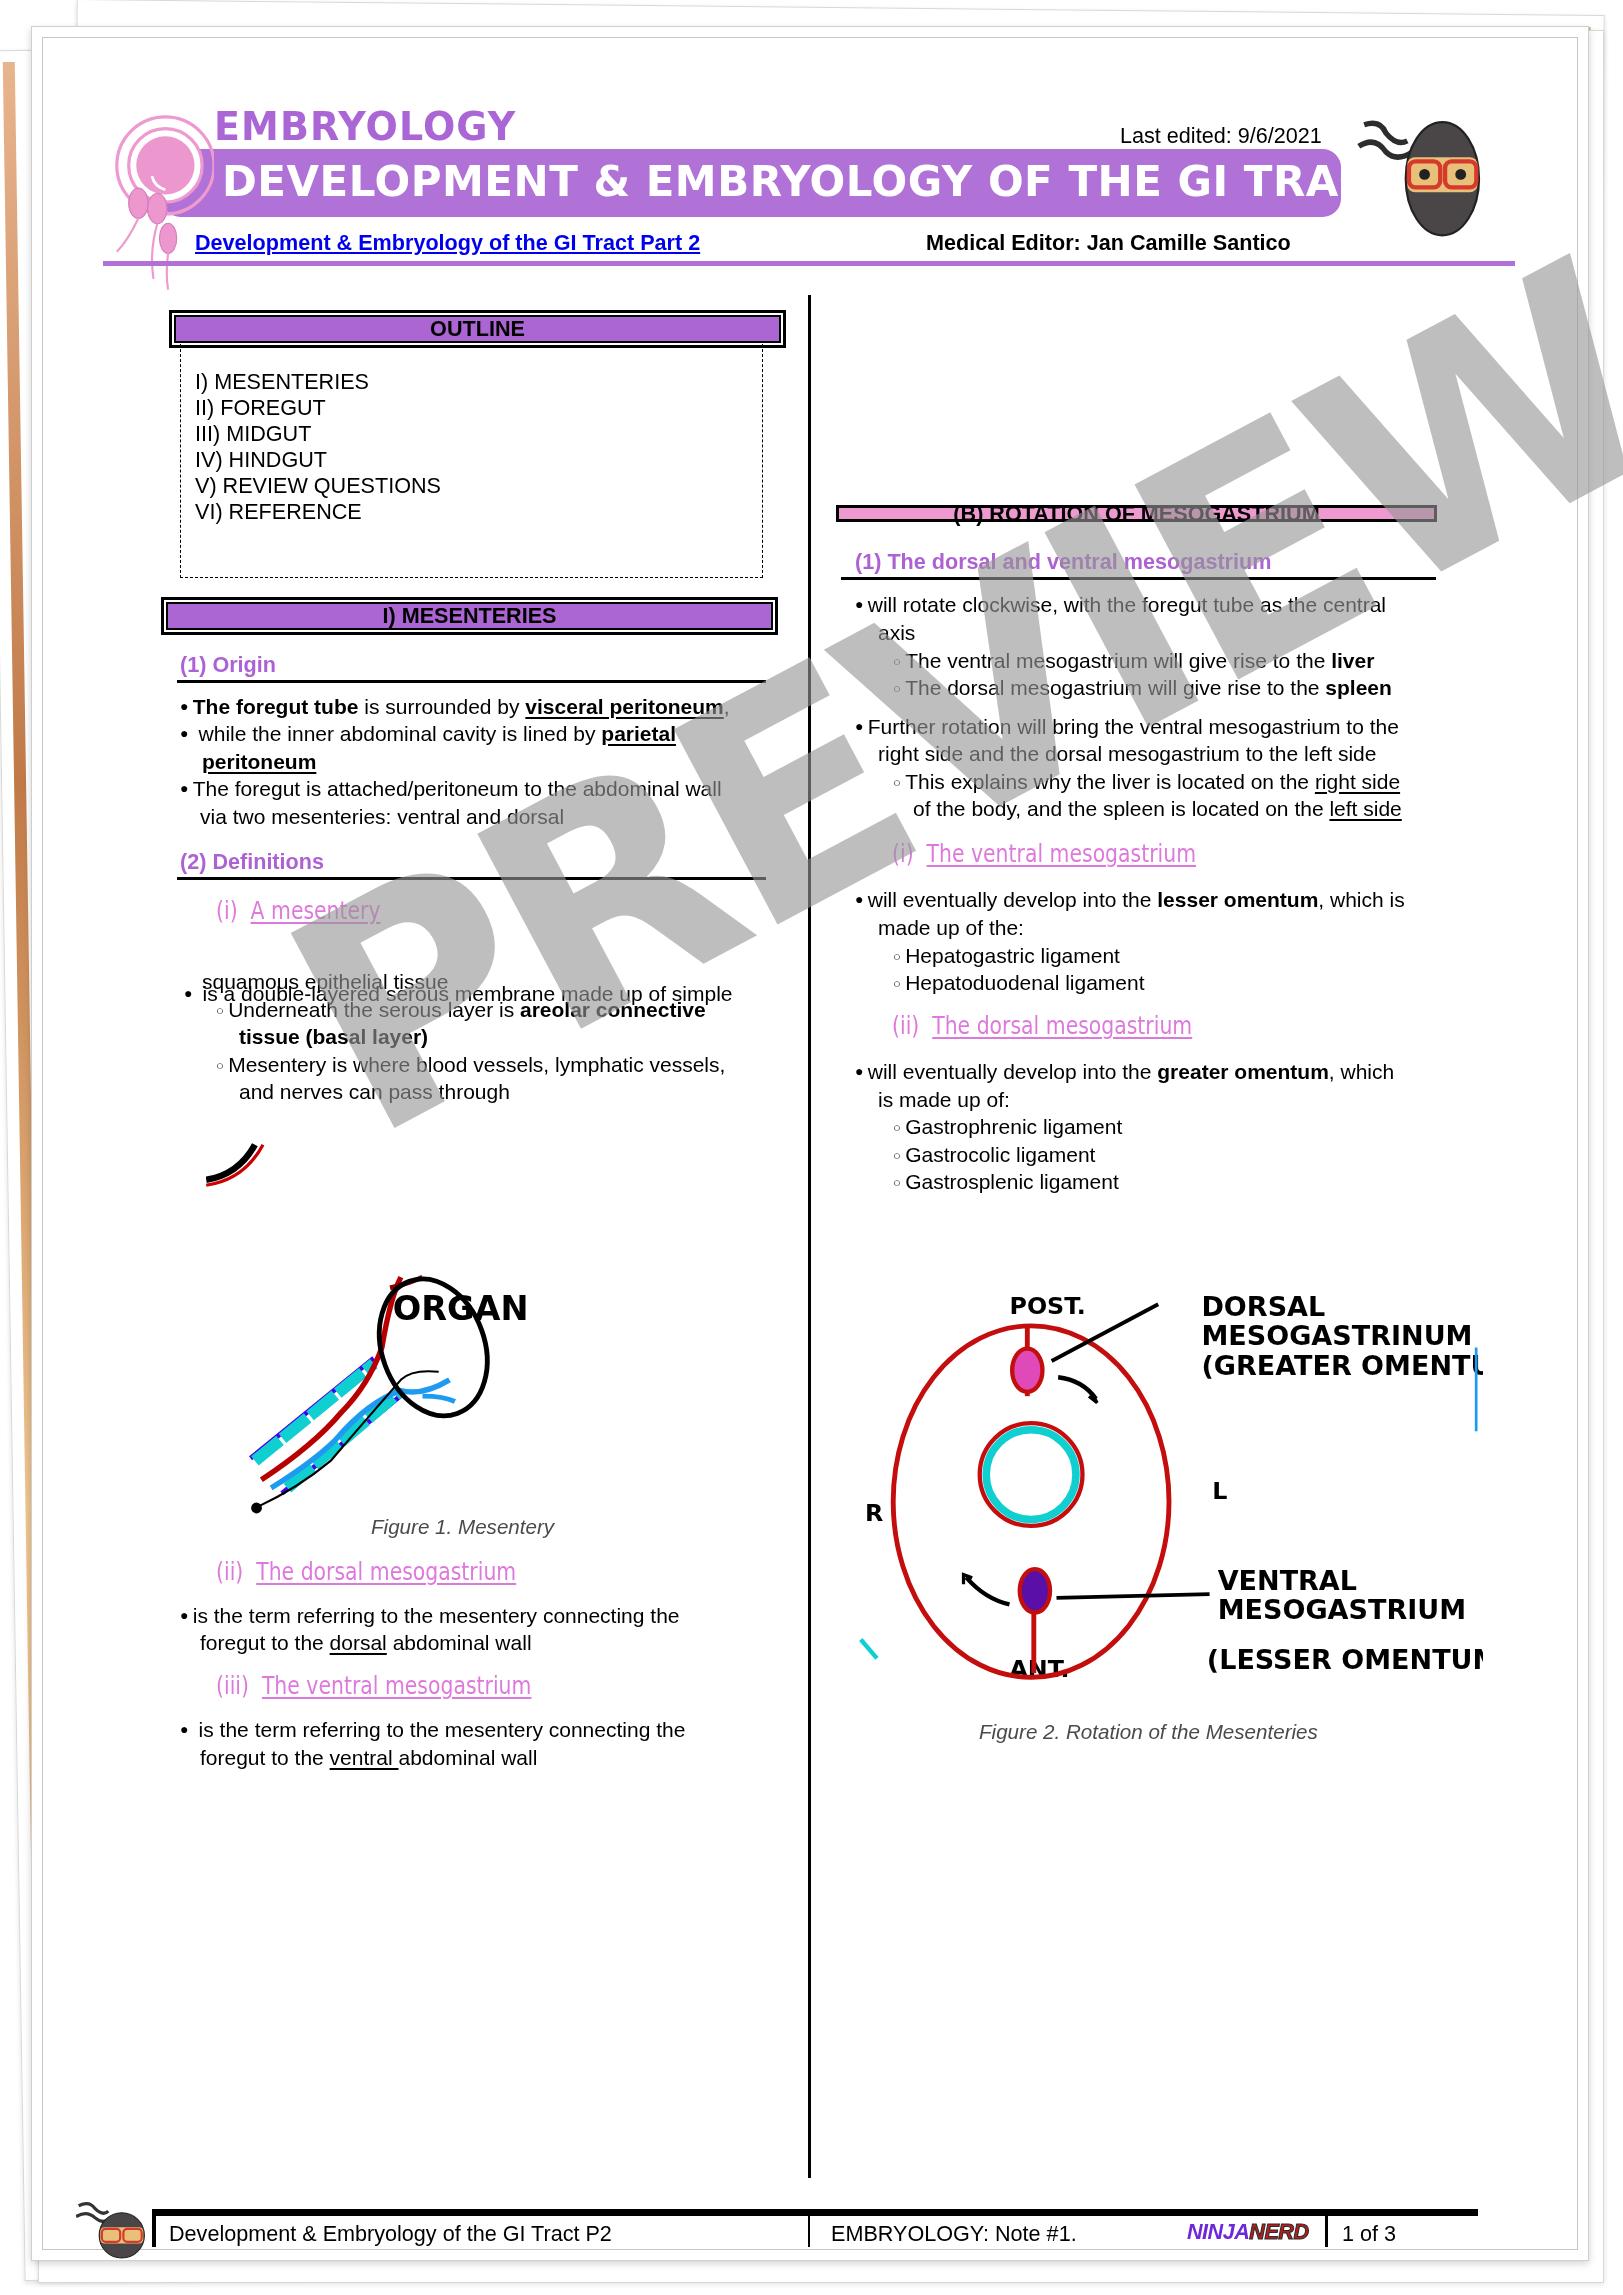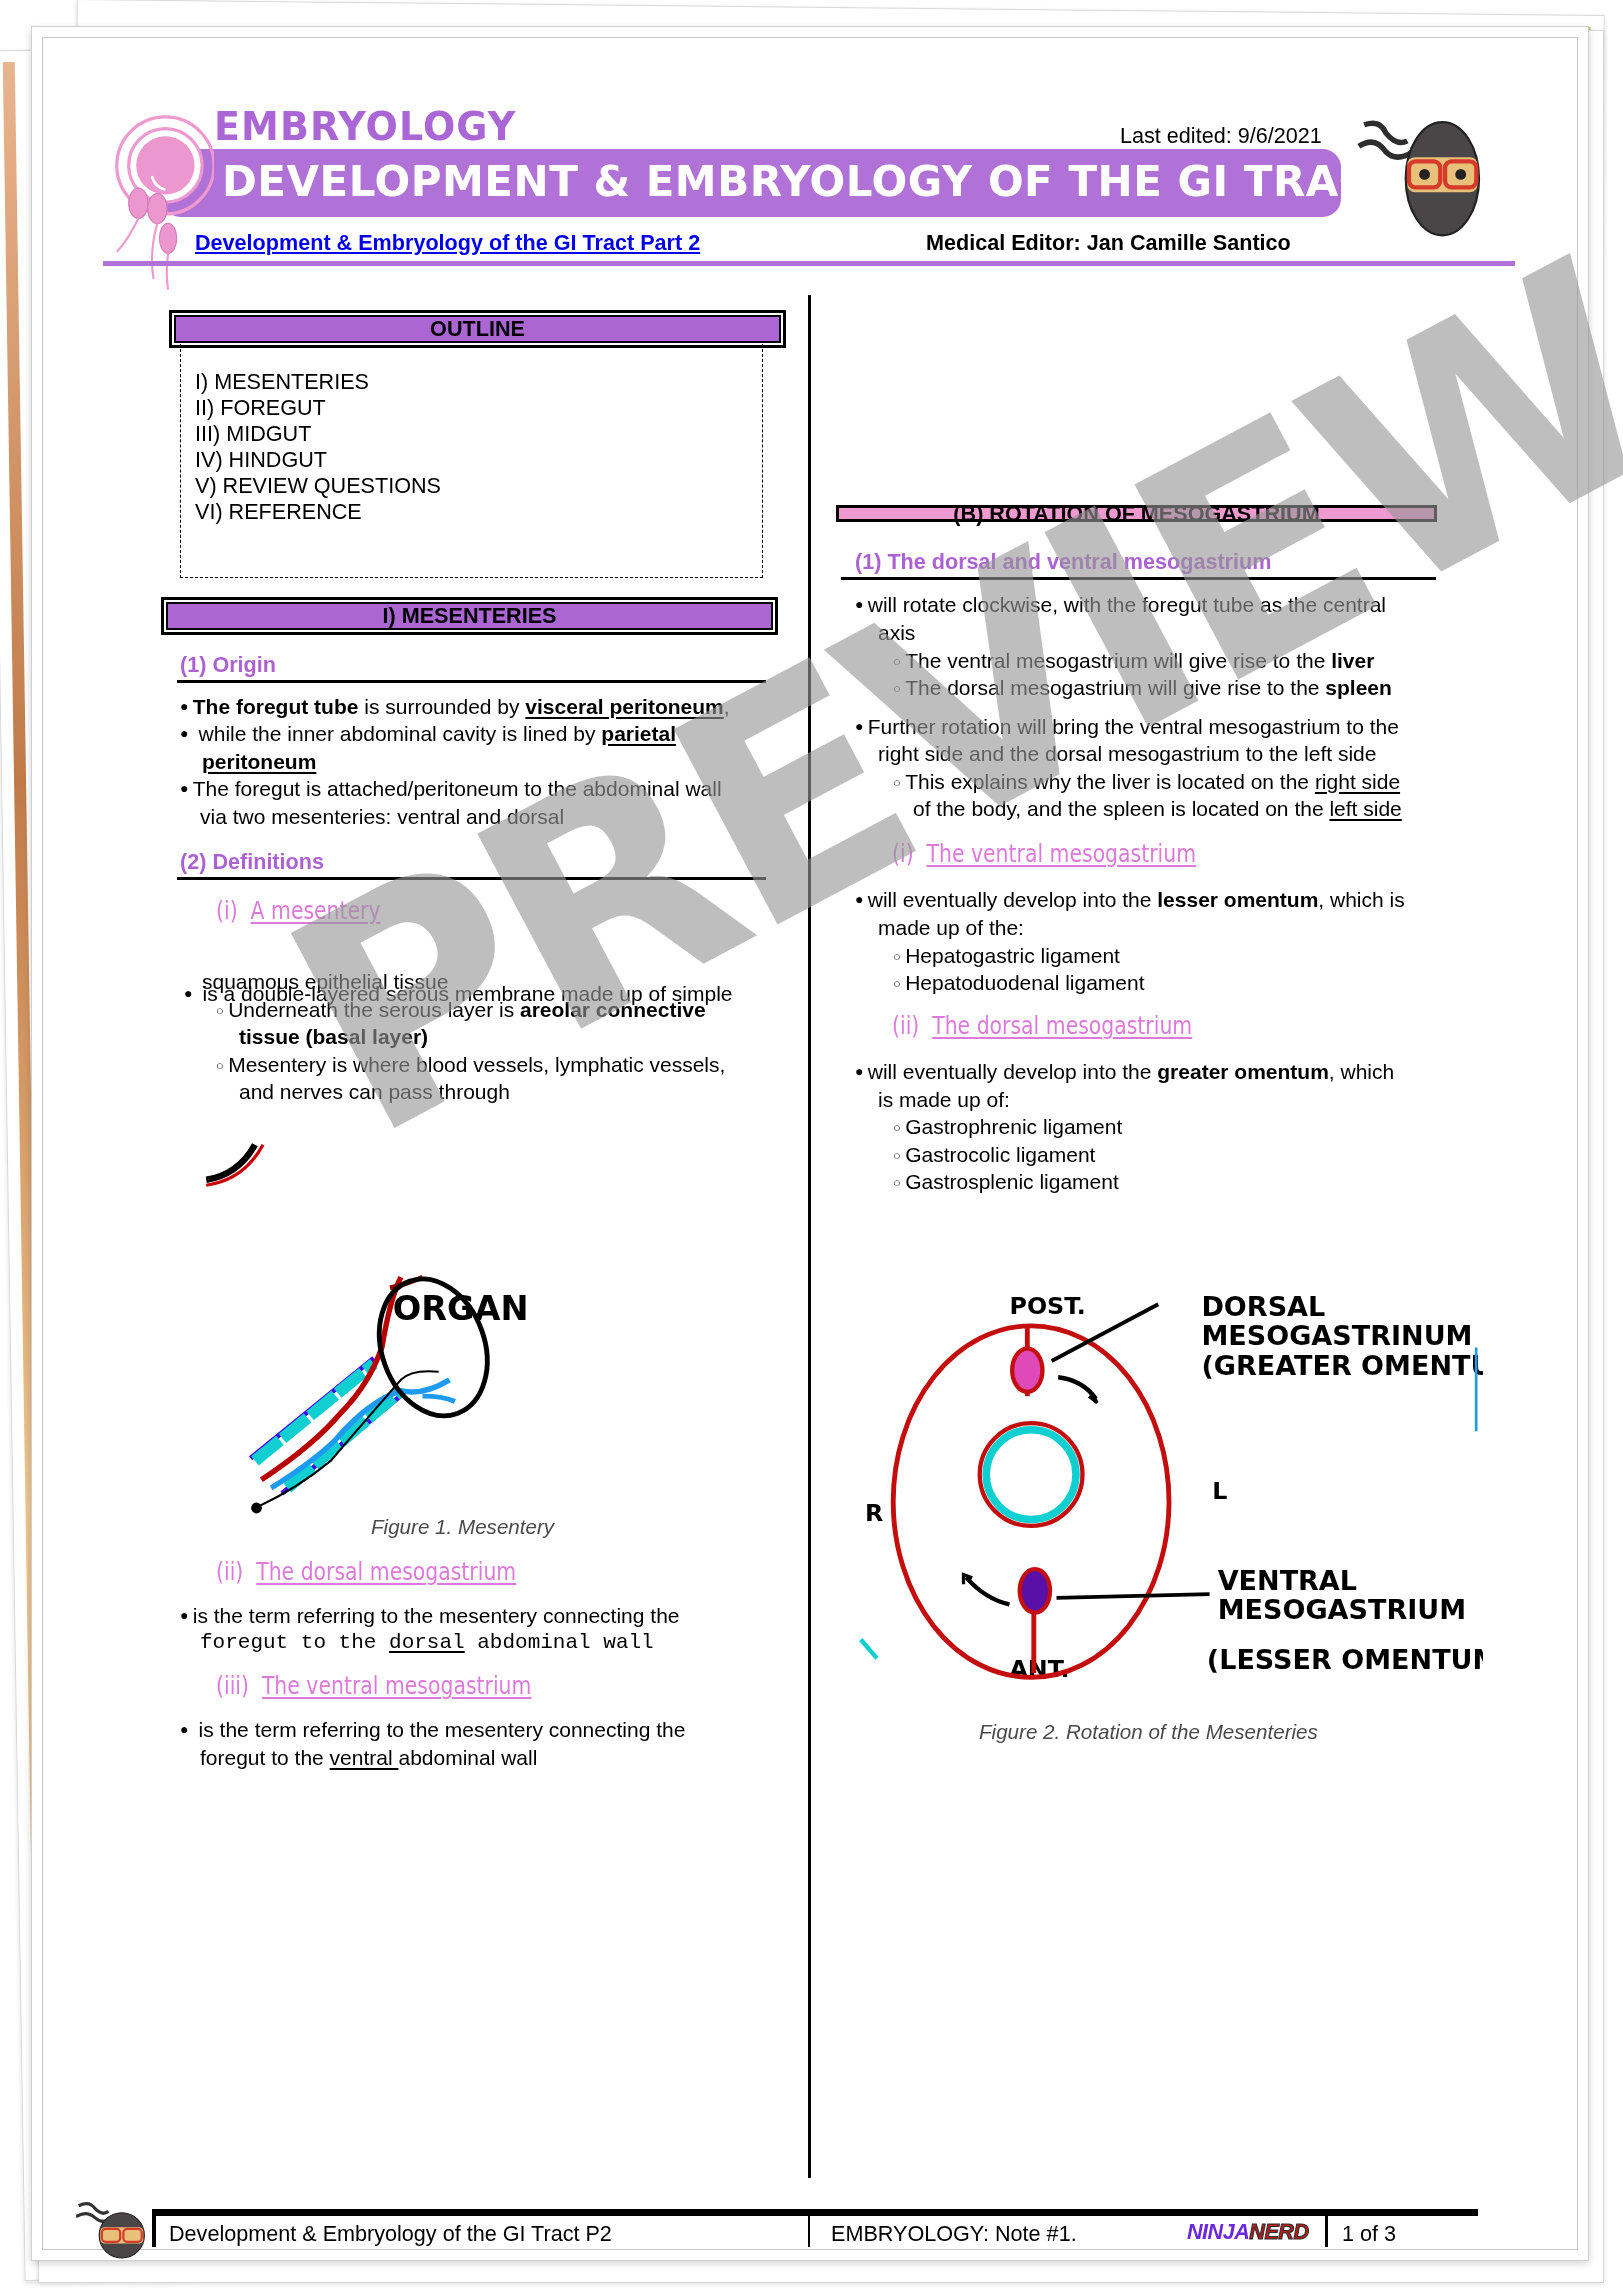--- a/index.html
+++ b/index.html
@@ -164,21 +164,21 @@
   <path d="M400 470 Q440 470 460 480" stroke="#1e9bf0" stroke-width="9" fill="none"></path>
   <path d="M95 675 Q170 640 230 590 Q290 520 360 440 Q380 420 430 425" stroke="#000" stroke-width="4" fill="none"></path>
   <circle cx="93" cy="677" r="10" fill="#000"></circle>
   <ellipse cx="420" cy="380" rx="95" ry="130" fill="none" stroke="#000" stroke-width="9" transform="rotate(-20 420 380)"></ellipse>
   <text x="345" y="330" font-family="DejaVu Sans, sans-serif" font-weight="bold" font-size="62" fill="#000">ORGAN</text>
 </svg>
 <div class="caption" style="left:371px;top:1515px;">Figure 1. Mesentery</div>
 
 <div class="roman" style="left:216px;top:1558px;"><span>(ii)</span>&nbsp; <u>The dorsal mesogastrium</u></div>
 <div class="txt bul" style="left:180px;top:1602px;">is the term referring to the mesentery connecting the</div>
-<div class="txt" style="left:200px;top:1629px;font-family:Liberation Mono, monospace;"><span>foregut to the </span><u>dorsal</u><span> abdominal wall</span></div>
+<div class="txt" style="left:200px;top:1629px;"><span>foregut to the </span><u>dorsal</u><span> abdominal wall</span></div>
 
 <div class="roman" style="left:216px;top:1672px;"><span>(iii)</span>&nbsp; <u>The ventral mesogastrium</u></div>
 <div class="txt bul" style="left:180px;top:1716px;"> is the term referring to the mesentery connecting the</div>
 <div class="txt" style="left:200px;top:1744px;"><span>foregut to the </span><u>ventral </u><span>abdominal wall</span></div>
 
 <div class="pinkhead" style="left:836px;top:505px;width:601px;height:17px;">(B)  ROTATION OF MESOGASTRIUM</div>
 <div class="subhead" style="left:855px;top:549px;">(1)  The dorsal and ventral mesogastrium</div>
 <div class="subrule" style="left:841px;top:577px;width:595px;"></div>
 
 <div class="txt bul" style="left:855px;top:591px;">will rotate clockwise, with the foregut tube as the central</div>

